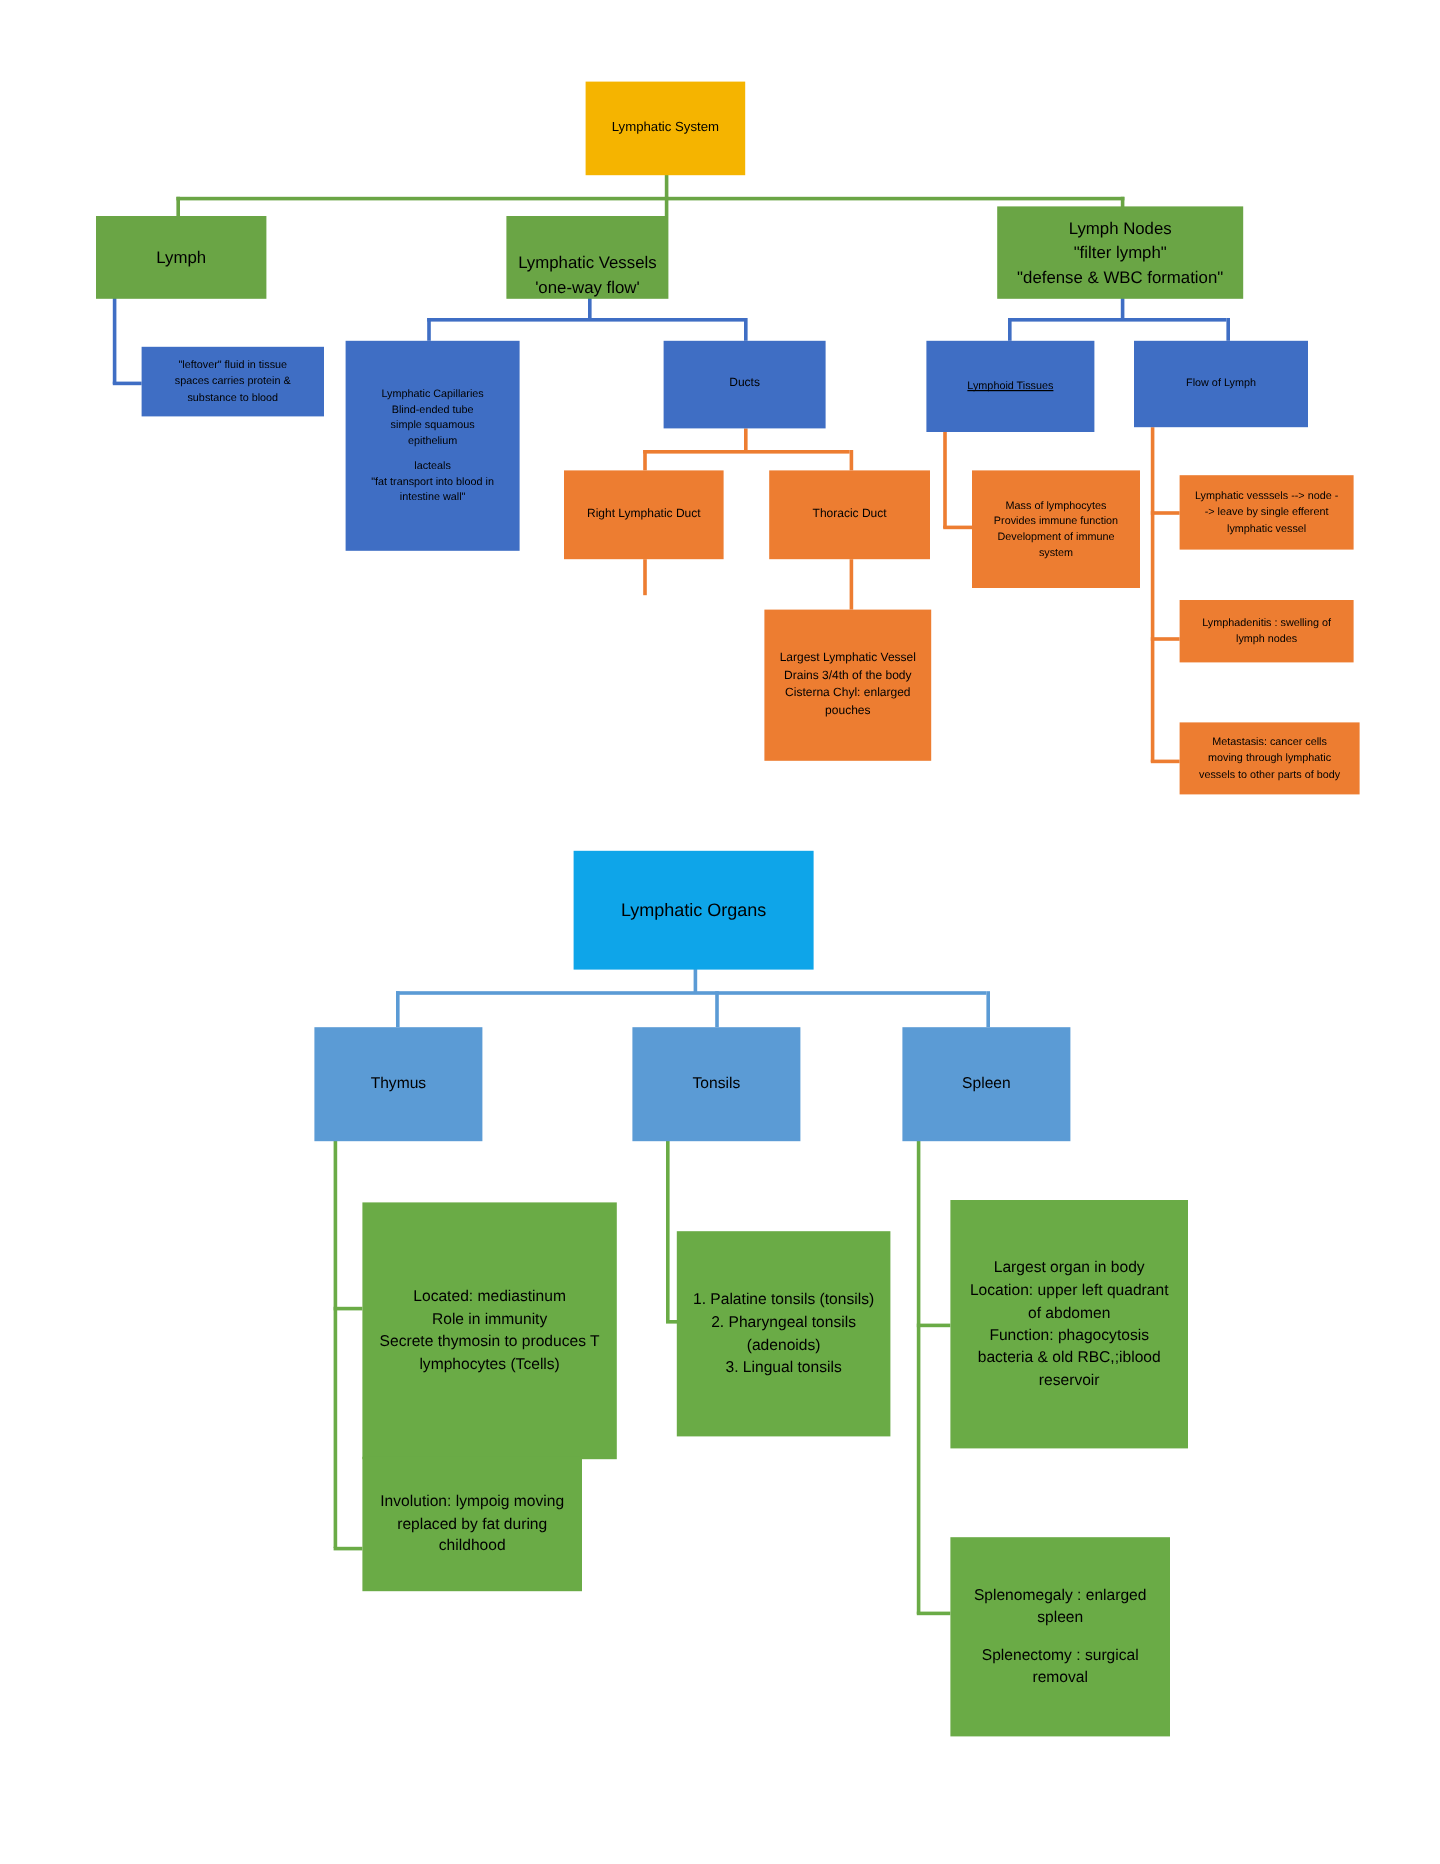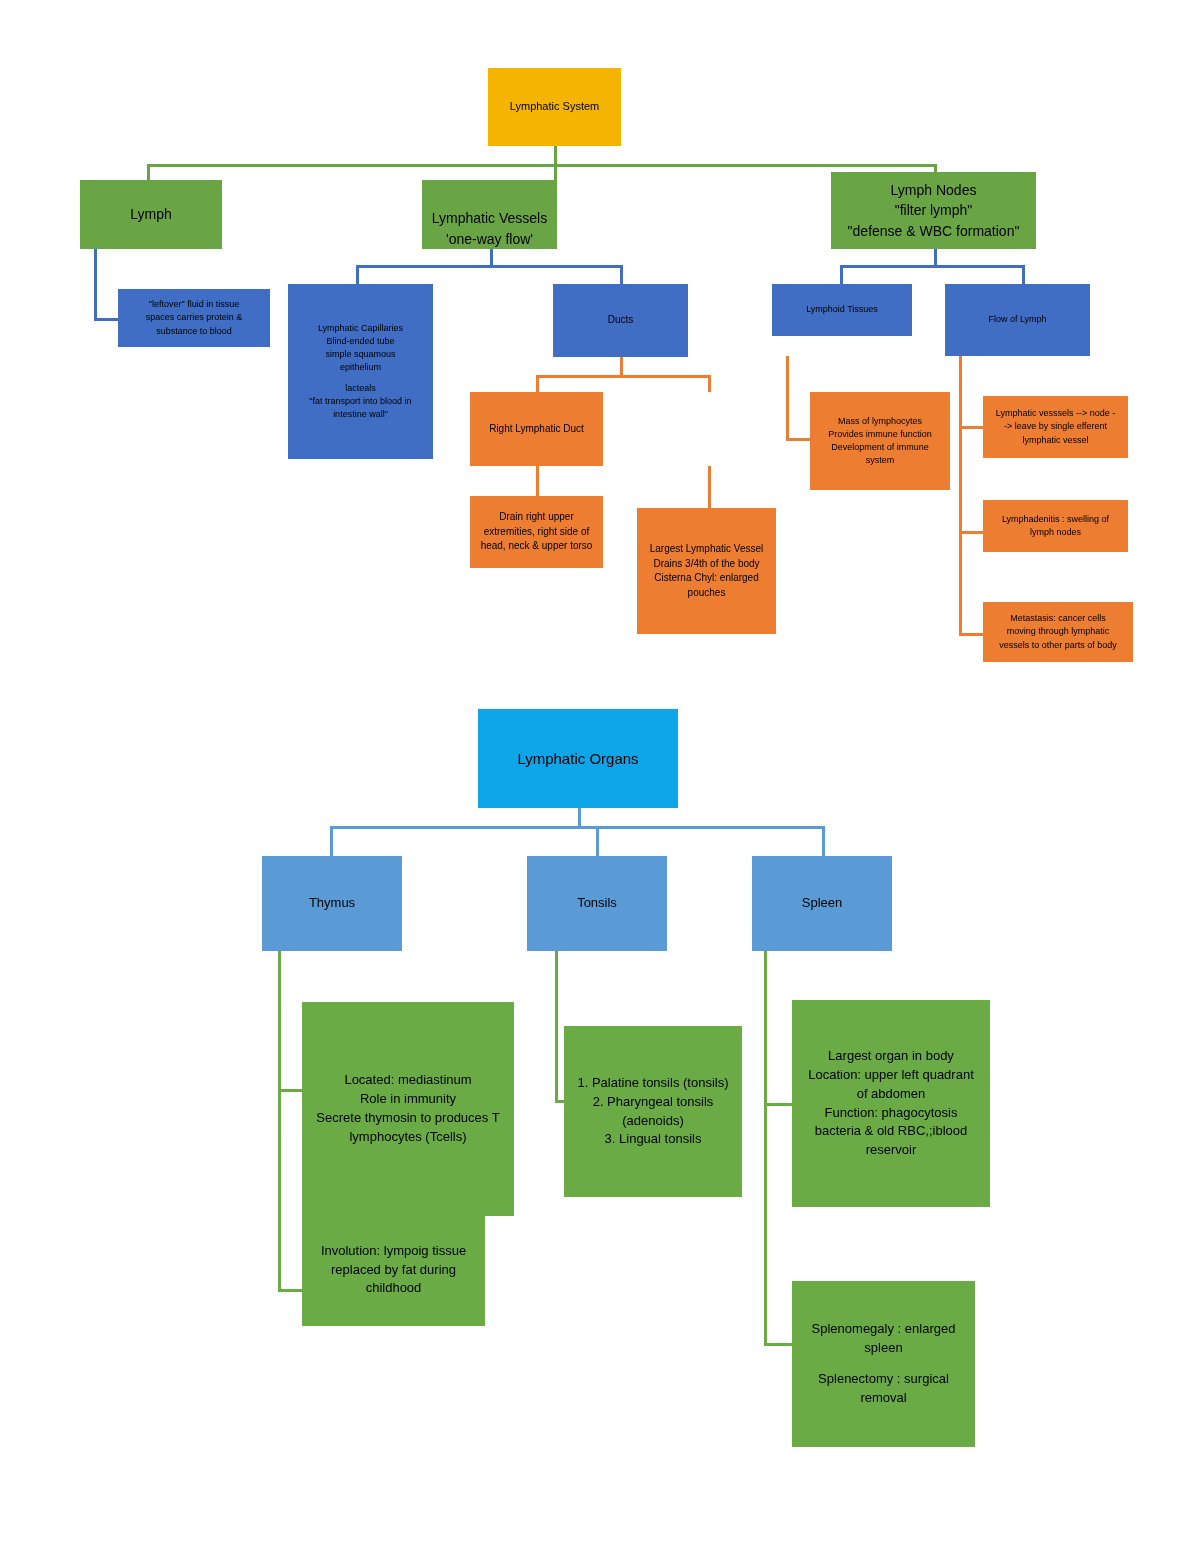--- a/index.html
+++ b/index.html
@@ -111,41 +111,39 @@
   </div>
 
   <div class="node c-blue t10" style="left:553px;top:284px;width:135px;height:73px;">
     <span class="ln">Ducts</span>
   </div>
 
   <div class="node c-orange t10" style="left:470px;top:392px;width:133px;height:74px;">
     <span class="ln">Right Lymphatic Duct</span>
   </div>
 
-  <div class="node c-orange t10" style="left:470px;top:496px;width:133px;height:72px;">
-    <span class="ln">Drain right upper</span>
-    <span class="ln">extremities, right side of</span>
-    <span class="ln">head, neck &amp; upper torso</span>
-  </div>
-
+
+  <div class="node c-orange t10" style="left:641px;top:392px;width:134px;height:74px;">
+    <span class="ln">Thoracic Duct</span>
+  </div>
 
   <div class="node c-orange t10" style="left:637px;top:508px;width:139px;height:126px;">
     <span class="ln">Largest Lymphatic Vessel</span>
     <span class="ln">Drains 3/4th of the body</span>
     <span class="ln">Cisterna Chyl: enlarged</span>
     <span class="ln">pouches</span>
   </div>
 
   <div class="node c-green t14" style="left:831px;top:172px;width:205px;height:77px;">
     <span class="ln">Lymph Nodes</span>
     <span class="ln">"filter lymph"</span>
     <span class="ln">"defense &amp; WBC formation"</span>
   </div>
 
-  <div class="node c-blue t9" style="left:772px;top:284px;width:140px;height:52px;">
+  <div class="node c-blue t9" style="left:772px;top:284px;width:140px;height:76px;text-decoration:underline;">
     <span class="ln">Lymphoid Tissues</span>
   </div>
 
   <div class="node c-orange t9" style="left:810px;top:392px;width:140px;height:98px;">
     <span class="ln">Mass of lymphocytes</span>
     <span class="ln">Provides immune function</span>
     <span class="ln">Development of immune</span>
     <span class="ln">system</span>
   </div>
 
@@ -196,21 +194,21 @@
   </div>
 
   <div class="node c-lgreen t13" style="left:302px;top:1002px;width:212px;height:214px;">
     <span class="ln">Located: mediastinum</span>
     <span class="ln">Role in immunity</span>
     <span class="ln">Secrete thymosin to produces T</span>
     <span class="ln">lymphocytes (Tcells)</span>
   </div>
 
   <div class="node c-lgreen t13" style="left:302px;top:1214px;width:183px;height:112px;">
-    <span class="ln">Involution: lympoig tissue</span>
+    <span class="ln">Involution: lympoig moving</span>
     <span class="ln">replaced by fat during</span>
     <span class="ln">childhood</span>
   </div>
 
   <div class="node c-lblue t13" style="left:527px;top:856px;width:140px;height:95px;">
     <span class="ln">Tonsils</span>
   </div>
 
   <div class="node c-lgreen t13" style="left:564px;top:1026px;width:178px;height:171px;">
     <span class="ln">1. Palatine tonsils (tonsils)</span>

